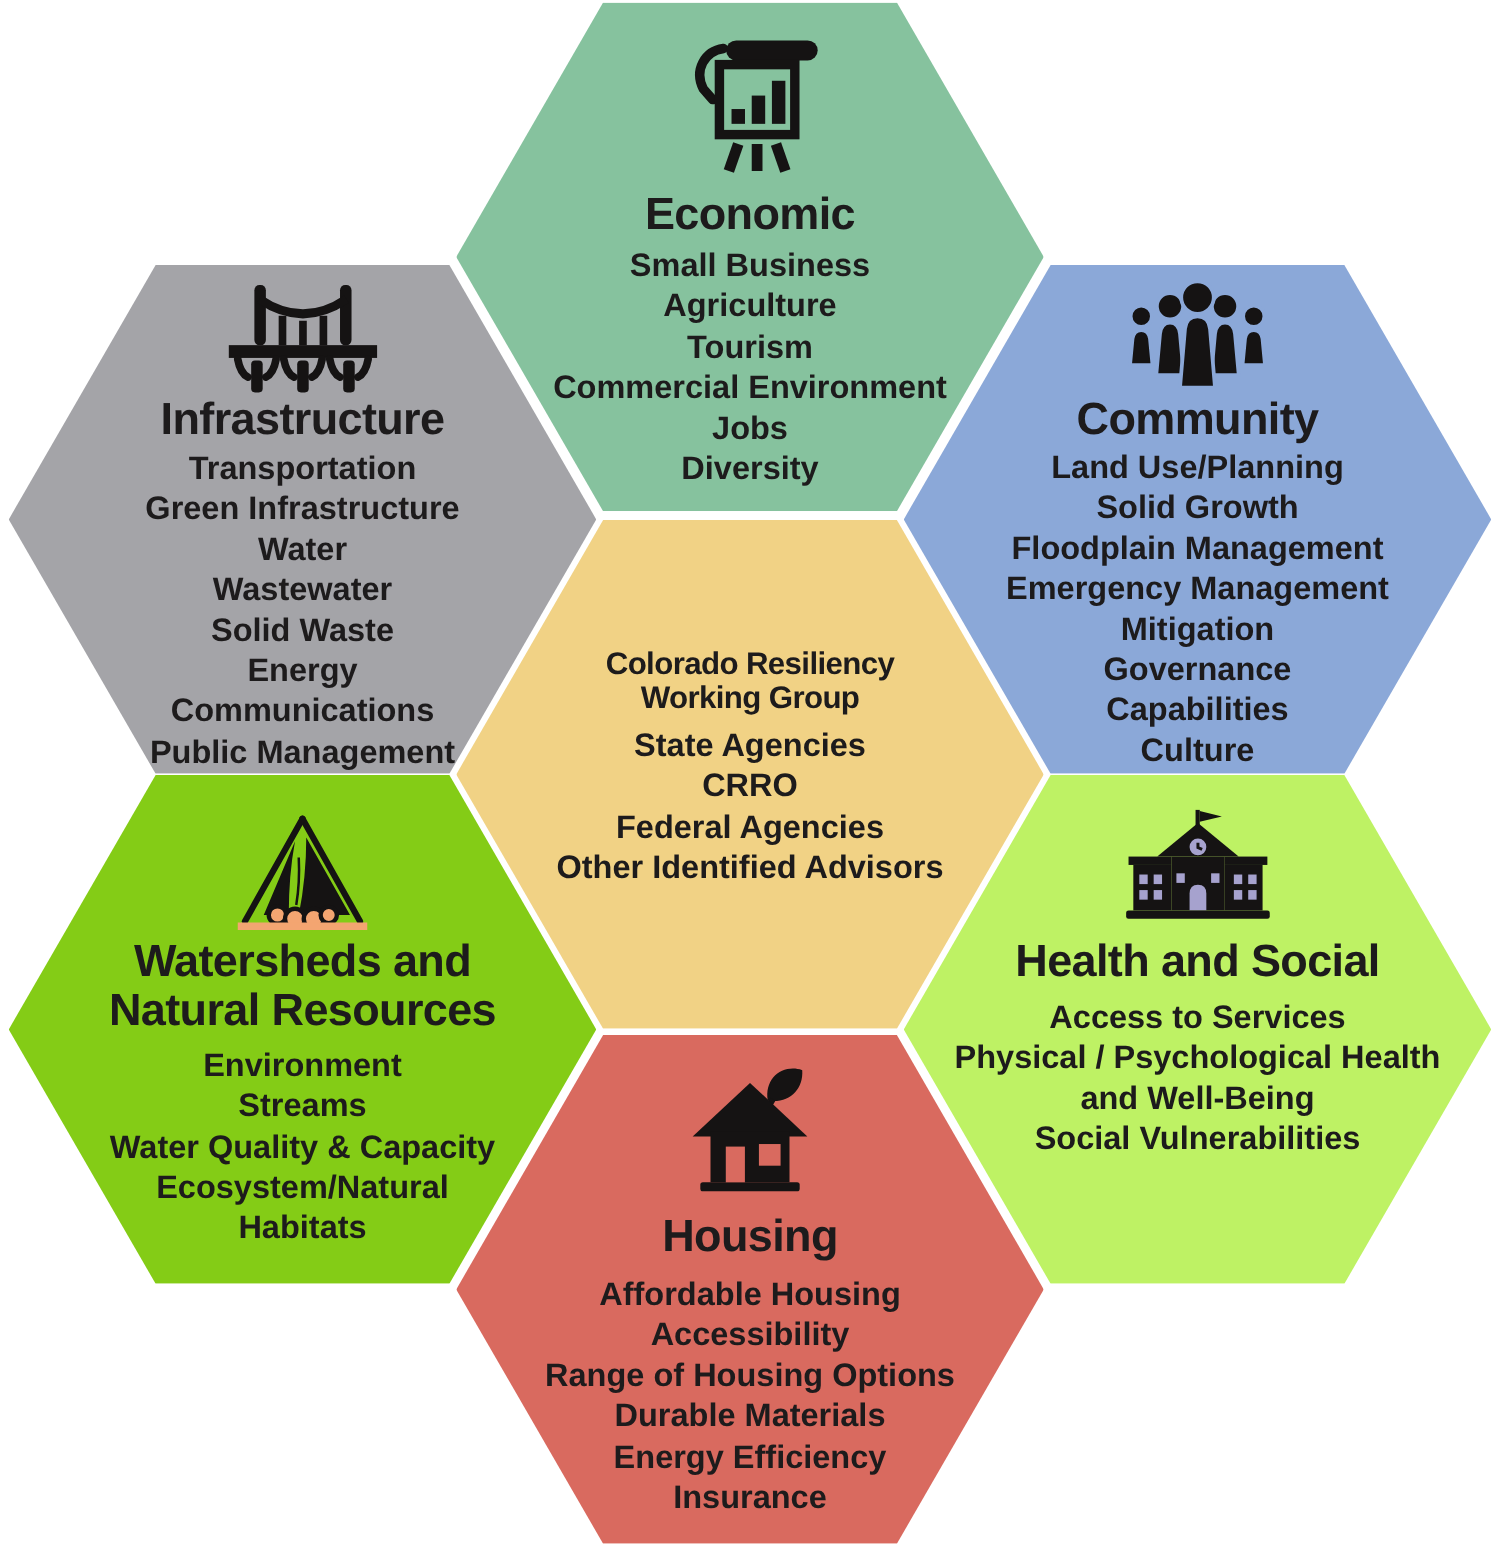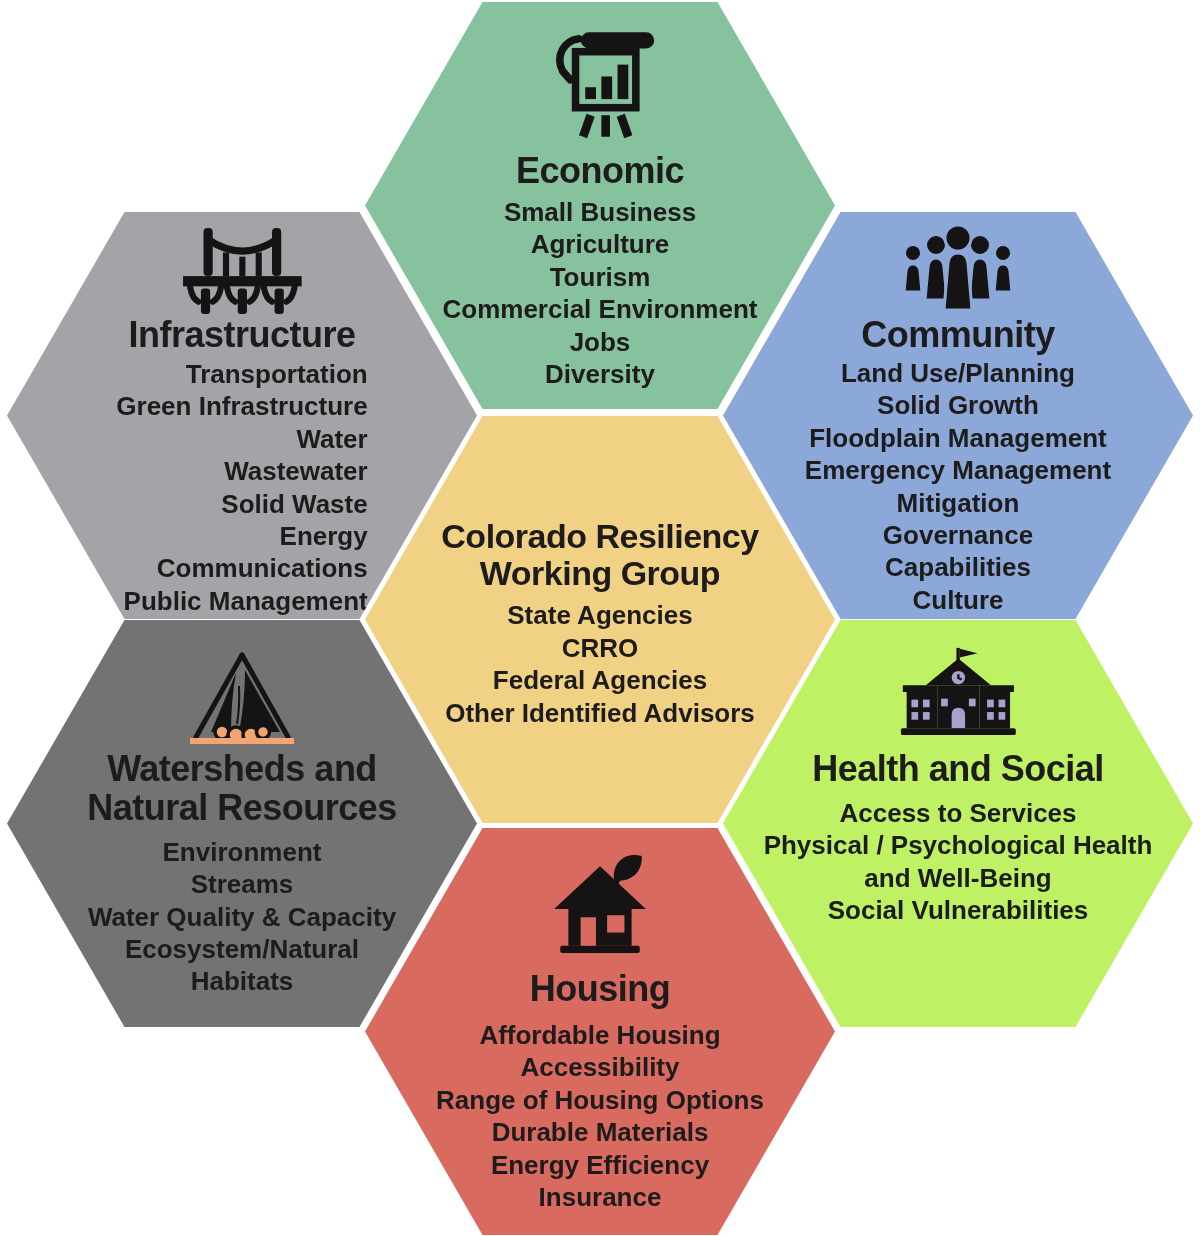--- a/index.html
+++ b/index.html
@@ -29,21 +29,21 @@
   .ink        { fill:var(--ink,#151313); }
   .stroke-ink { stroke:var(--ink,#151313); }
   .sep        { stroke:var(--hex-color,#fff); stroke-width:3; }
   .knock      { fill:var(--hex-color,#fff); }
   .cloud      { fill:var(--hex-color,#fff); stroke:var(--ink,#151313); stroke-width:3.5; }
 
   .title {
     margin:var(--title-mt,10px) 0 0; font-size:36px; font-weight:700;
     line-height:1.08; letter-spacing:-0.5px; white-space:pre-line;
   }
-  .hex-center .title { font-size:34px; }
+  .hex-center .title { font-size:25px; }
   .list {
     list-style:none; margin:var(--list-mt,6px) 0 0; padding:0;
     font-size:26px; font-weight:600; line-height:32.4px;
   }
   .list li { white-space:pre-line; }
 </style>
 </head>
 <body>
 
 <div class="stage" style="--ink: #151313; --text: #1d1b1c; background: rgb(255, 255, 255);">
@@ -66,21 +66,21 @@
     <ul class="list">
       <li>Small Business</li>
       <li>Agriculture</li>
       <li>Tourism</li>
       <li>Commercial Environment</li>
       <li>Jobs</li>
       <li>Diversity</li>
     </ul>
   </div>
 
-  <div class="hex hex-infrastructure" style="background: rgb(164, 164, 168); text-align: right; --hex-color: #a4a4a8;">
+  <div class="hex hex-infrastructure" style="background: rgb(164, 164, 168); --hex-color: #a4a4a8;">
     <div class="icon">
       <svg viewBox="0 0 120 88">
         <rect class="ink" x="22" y="2" width="9" height="47" rx="4"></rect>
         <rect class="ink" x="89" y="2" width="9" height="47" rx="4"></rect>
         <path class="stroke-ink" d="M26 13 Q60 36 94 13" fill="none" stroke-width="7"></path>
         <path class="stroke-ink" d="M44 26 V49" stroke-width="6"></path>
         <path class="stroke-ink" d="M60 30 V49" stroke-width="6"></path>
         <path class="stroke-ink" d="M76 26 V49" stroke-width="6"></path>
         <rect class="ink" x="2" y="49" width="116" height="10"></rect>
         <rect class="ink" x="19.5" y="61" width="9" height="25" rx="3"></rect>
@@ -139,21 +139,21 @@
     <h2 class="title">Colorado Resiliency
 Working Group</h2>
     <ul class="list">
       <li>State Agencies</li>
       <li>CRRO</li>
       <li>Federal Agencies</li>
       <li>Other Identified Advisors</li>
     </ul>
   </div>
 
-  <div class="hex hex-watersheds" style="background: #737373; --hex-color: #f3a571;">
+  <div class="hex hex-watersheds" style="background: #84cc16; --hex-color: #f3a571;">
     <div class="icon">
       <svg viewBox="0 0 104 96">
         <path class="stroke-ink" d="M52 7 L98 89" fill="none" stroke-width="5" stroke-linecap="round"></path>
         <path class="stroke-ink" d="M52 7 L6 89" fill="none" stroke-width="5" stroke-linecap="round"></path>
         <path class="ink" d="M46 25 L21 84 L41 84 Q41 52 46 25 Z"></path>
         <path class="ink" d="M55 22 L90 84 L49 84 Q55 54 55 22 Z"></path>
         <path class="stroke-ink" d="M49 38 Q50 58 47 76" fill="none" stroke-width="2"></path>
         <circle class="cloud" cx="32" cy="84" r="7"></circle>
         <circle class="cloud" cx="46" cy="87" r="8"></circle>
         <circle class="cloud" cx="61" cy="87" r="8"></circle>

